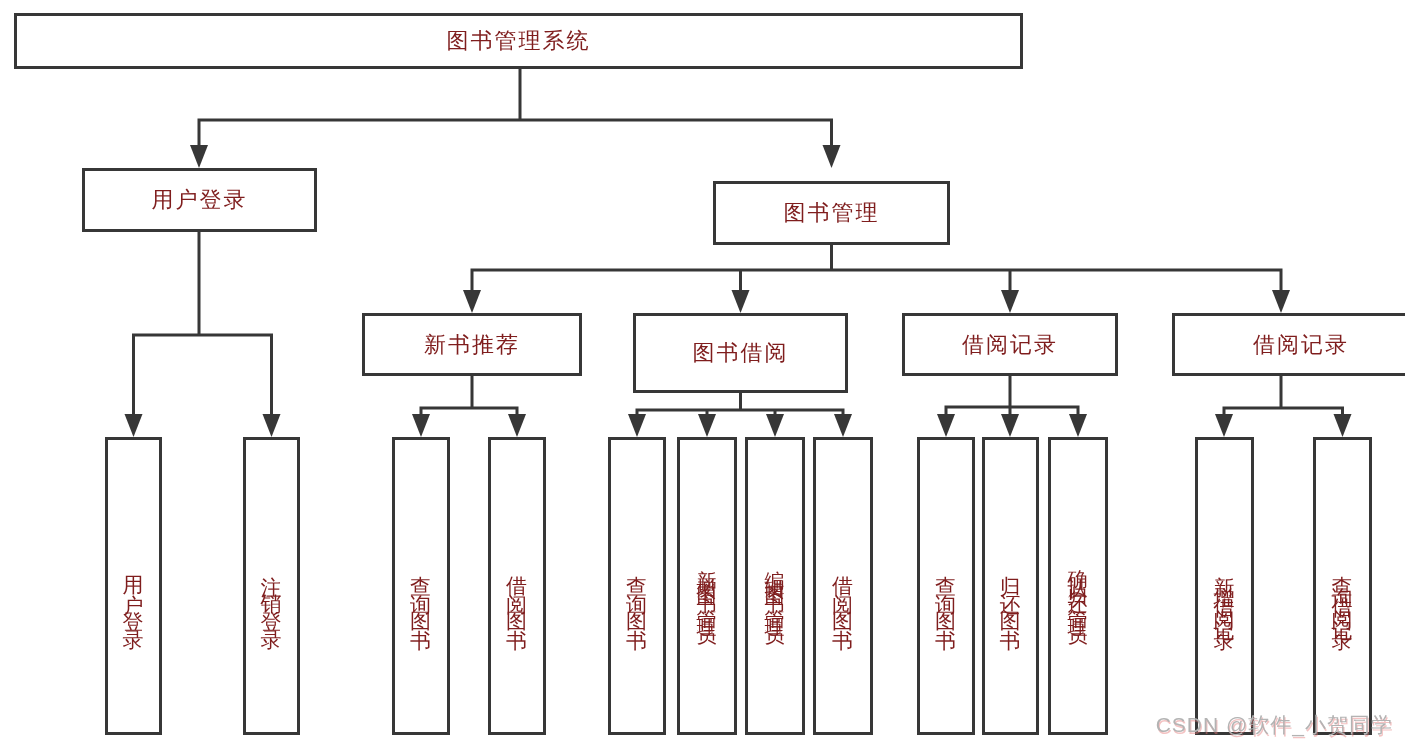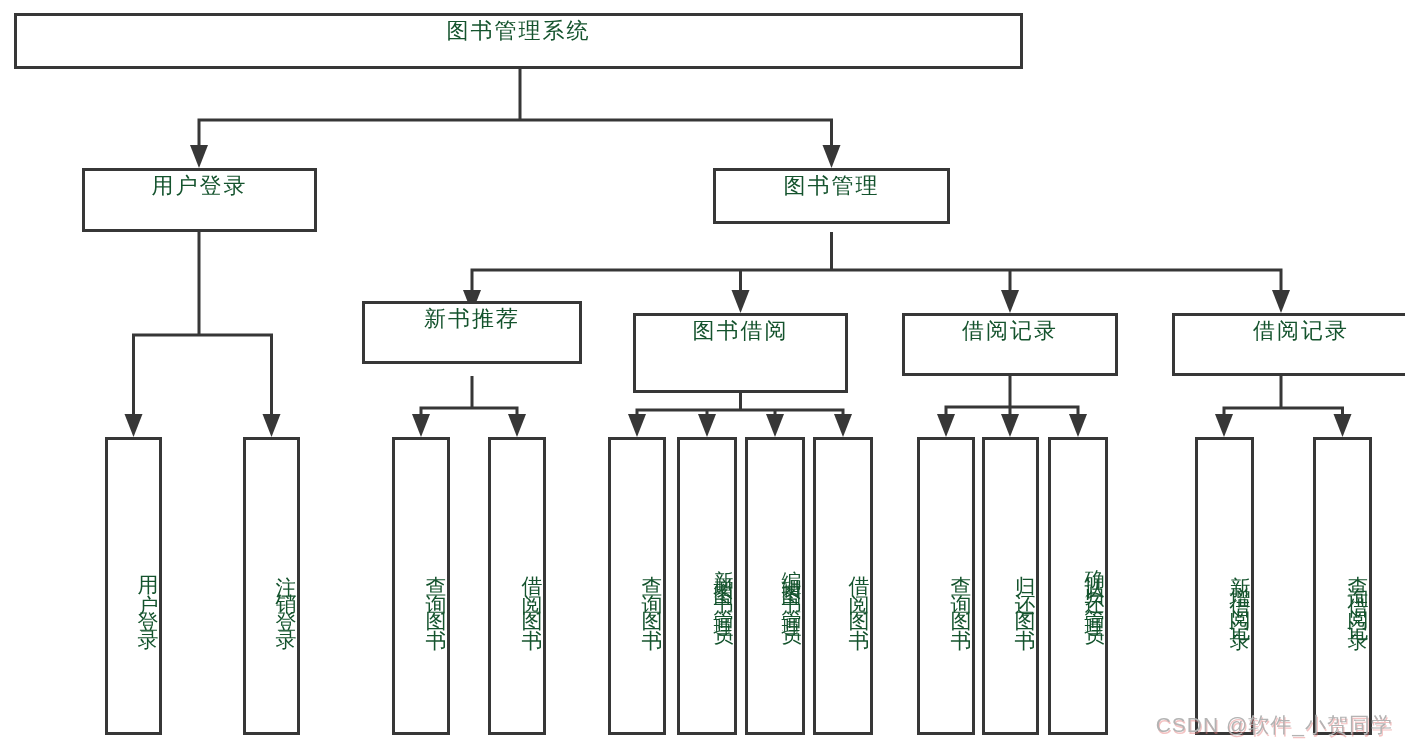--- a/index.html
+++ b/index.html
@@ -3,22 +3,22 @@
 <meta charset="utf-8">
 <style>
   html,body{margin:0;padding:0;}
   body{
     width:1405px;height:747px;position:relative;overflow:hidden;
     background:#ffffff;font-family:"Liberation Sans",sans-serif;
   }
   #connectors{position:absolute;left:0;top:0;z-index:0;}
   .box{
     position:absolute;box-sizing:border-box;background:#ffffff;
-    border:3px solid #373737;color:#14532d;z-index:1;
-    display:flex;justify-content:center;
+    border:3px solid #373737;color:#7f1d1d;z-index:1;
+    display:flex;align-items:center;justify-content:center;
   }
   .h{font-size:22px;letter-spacing:2px;white-space:nowrap;}
   .v{writing-mode:vertical-rl;text-orientation:mixed;font-size:21px;line-height:1;}
   .v [data-bind]{display:block;}
   .sp-wide{letter-spacing:18px;transform:translateY(9px);}
   .sp-mid{letter-spacing:11px;transform:translateY(6px);}
   .sp-tight{letter-spacing:8px;font-size:20px;transform:translateY(4px);}
   #watermark{
     position:absolute;right:12px;top:711px;z-index:2;
     font-size:21px;letter-spacing:1px;color:#b3b3b3;
@@ -63,25 +63,25 @@
   </g>
 </svg>
 
 <div class="box h" style="left:14px;top:13px;width:1009px;height:56px">
   <span data-bind="root.label">图书管理系统</span>
 </div>
 
 <div class="box h" style="left:82px;top:168px;width:235px;height:64px">
   <span data-bind="branches.user_login.label">用户登录</span>
 </div>
-<div class="box h" style="left:713px;top:168px;width:237px;height:56px">
+<div class="box h" style="left:713px;top:181px;width:237px;height:64px">
   <span data-bind="branches.book_mgmt.label">图书管理</span>
 </div>
 
-<div class="box h" style="left:362px;top:301px;width:220px;height:63px">
+<div class="box h" style="left:362px;top:313px;width:220px;height:63px">
   <span data-bind="branches.book_mgmt.groups.0.label">新书推荐</span>
 </div>
 <div class="box h" style="left:633px;top:313px;width:215px;height:80px">
   <span data-bind="branches.book_mgmt.groups.1.label">图书借阅</span>
 </div>
 <div class="box h" style="left:902px;top:313px;width:216px;height:63px">
   <span data-bind="branches.book_mgmt.groups.2.label">借阅记录</span>
 </div>
 <div class="box h" style="left:1172px;top:313px;width:258px;height:63px">
   <span data-bind="branches.book_mgmt.groups.3.label">借阅记录</span>

